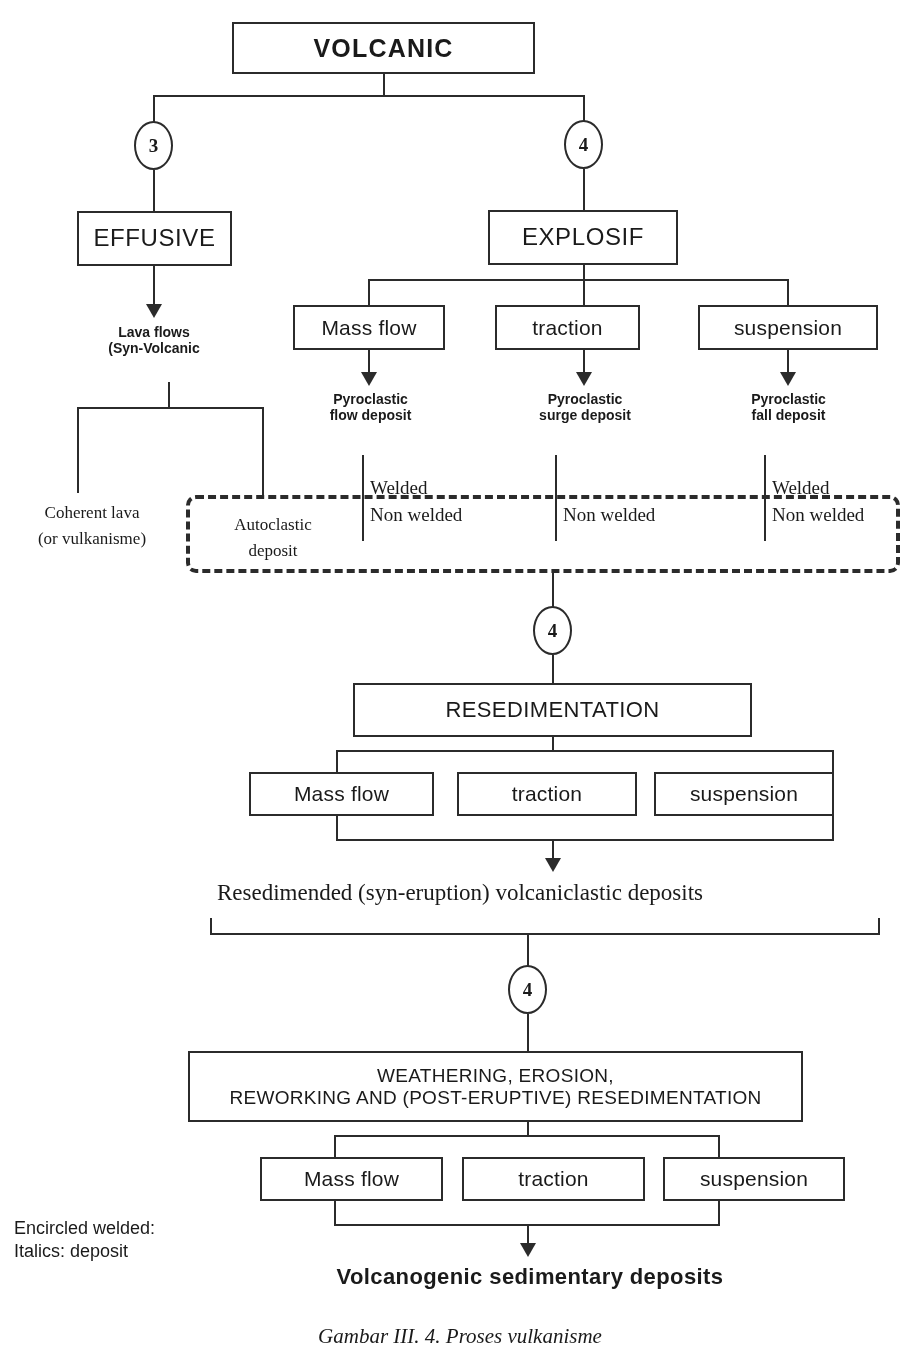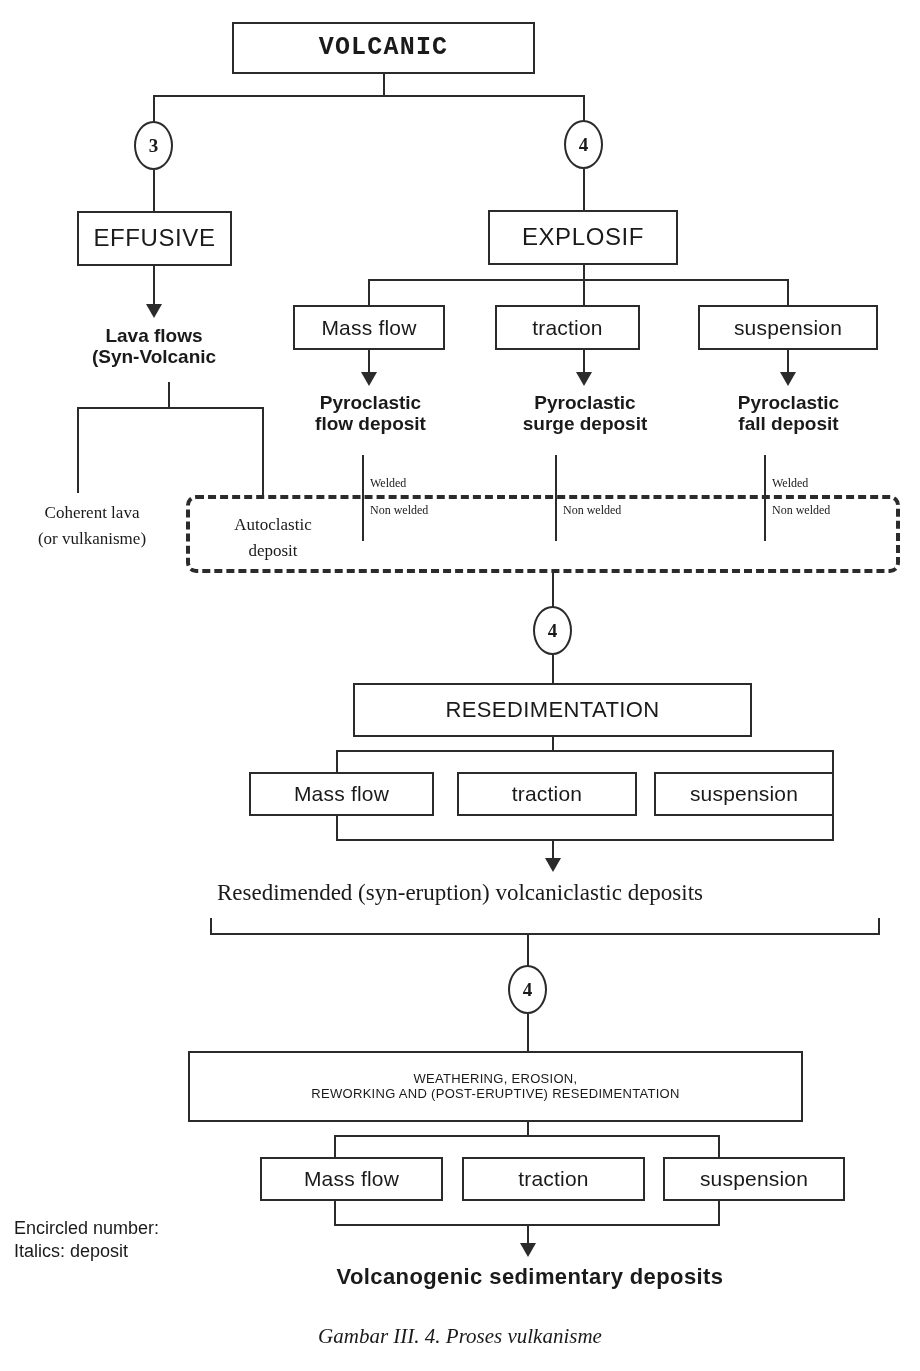--- a/index.html
+++ b/index.html
@@ -16,35 +16,35 @@
   .hline{position:absolute;background:#2b2b2b;height:2px;}
   .ell{position:absolute;box-sizing:border-box;border:2px solid #2b2b2b;border-radius:50%;
        background:#fff;display:flex;align-items:center;justify-content:center;
        font-family:"Liberation Serif", serif;font-size:19px;font-weight:700;color:#1a1a1a;}
   .arrowhead{position:absolute;width:0;height:0;border-left:8px solid transparent;
        border-right:8px solid transparent;border-top:14px solid #2b2b2b;}
   .dashbox{position:absolute;box-sizing:border-box;border:4px dashed #2b2b2b;
        border-radius:10px;background:transparent;}
 
   
-  .serif-bold{font-family:Liberation Mono, monospace;font-weight:700;}
+  .serif-bold{font-family:Liberation Sans, sans-serif;font-weight:700;}
   .serif{font-family:"Liberation Serif", serif;font-weight:400;}
   .sans{font-family:"Liberation Sans", sans-serif;font-weight:400;}
   .sans-bold{font-family:"Liberation Sans", sans-serif;font-weight:700;}
 
   .t-volcanic{font-size:25px;letter-spacing:1.2px;}
   .t-stage{font-size:24px;letter-spacing:.6px;}
   .t-proc{font-size:21px;}
-  .t-dep{font-size:19px;}
-  .t-welded{font-size:12px;}
+  .t-dep{font-size:14px;}
+  .t-welded{font-size:19px;}
   .t-auto{font-size:17px;}
   .t-coh{font-size:17px;}
   .t-resed{font-size:22px;letter-spacing:.4px;}
   .t-resline{font-size:23px;}
-  .t-weather{font-size:13px;letter-spacing:.3px;}
+  .t-weather{font-size:19px;letter-spacing:.3px;}
   .t-legend{font-size:18px;line-height:1.30;}
   .t-caption{font-size:21px;font-style:italic;}
 </style>
 </head>
 <body>
 
 <div id="canvas">
 
   <div class="box serif-bold t-volcanic" style="left:232px;top:22px;width:303px;height:52px;">
     <span>VOLCANIC</span>
@@ -222,21 +222,21 @@
   <div class="vline" style="left:718px;top:1201px;height:24px;"></div>
   <div class="hline" style="left:334px;top:1224px;width:386px;"></div>
   <div class="vline" style="left:527px;top:1224px;height:22px;"></div>
   <div class="arrowhead" style="left:520px;top:1243px;"></div>
 
   <div class="lbl sans-bold t-resed" style="left:190px;top:1265px;width:680px;">
     <span>Volcanogenic sedimentary deposits</span>
   </div>
 
   <div class="lbl sans t-legend" style="left:14px;top:1217px;width:250px;text-align:left;">
-    <div>Encircled number:</div>
+    <div>Encircled welded:</div>
     <div>Italics: deposit</div>
   </div>
 
   <div class="lbl serif t-caption" style="left:0px;top:1325px;width:920px;">
     <span>Gambar III. 4. Proses vulkanisme</span>
   </div>
 
 </div>
 
 </body></html>

